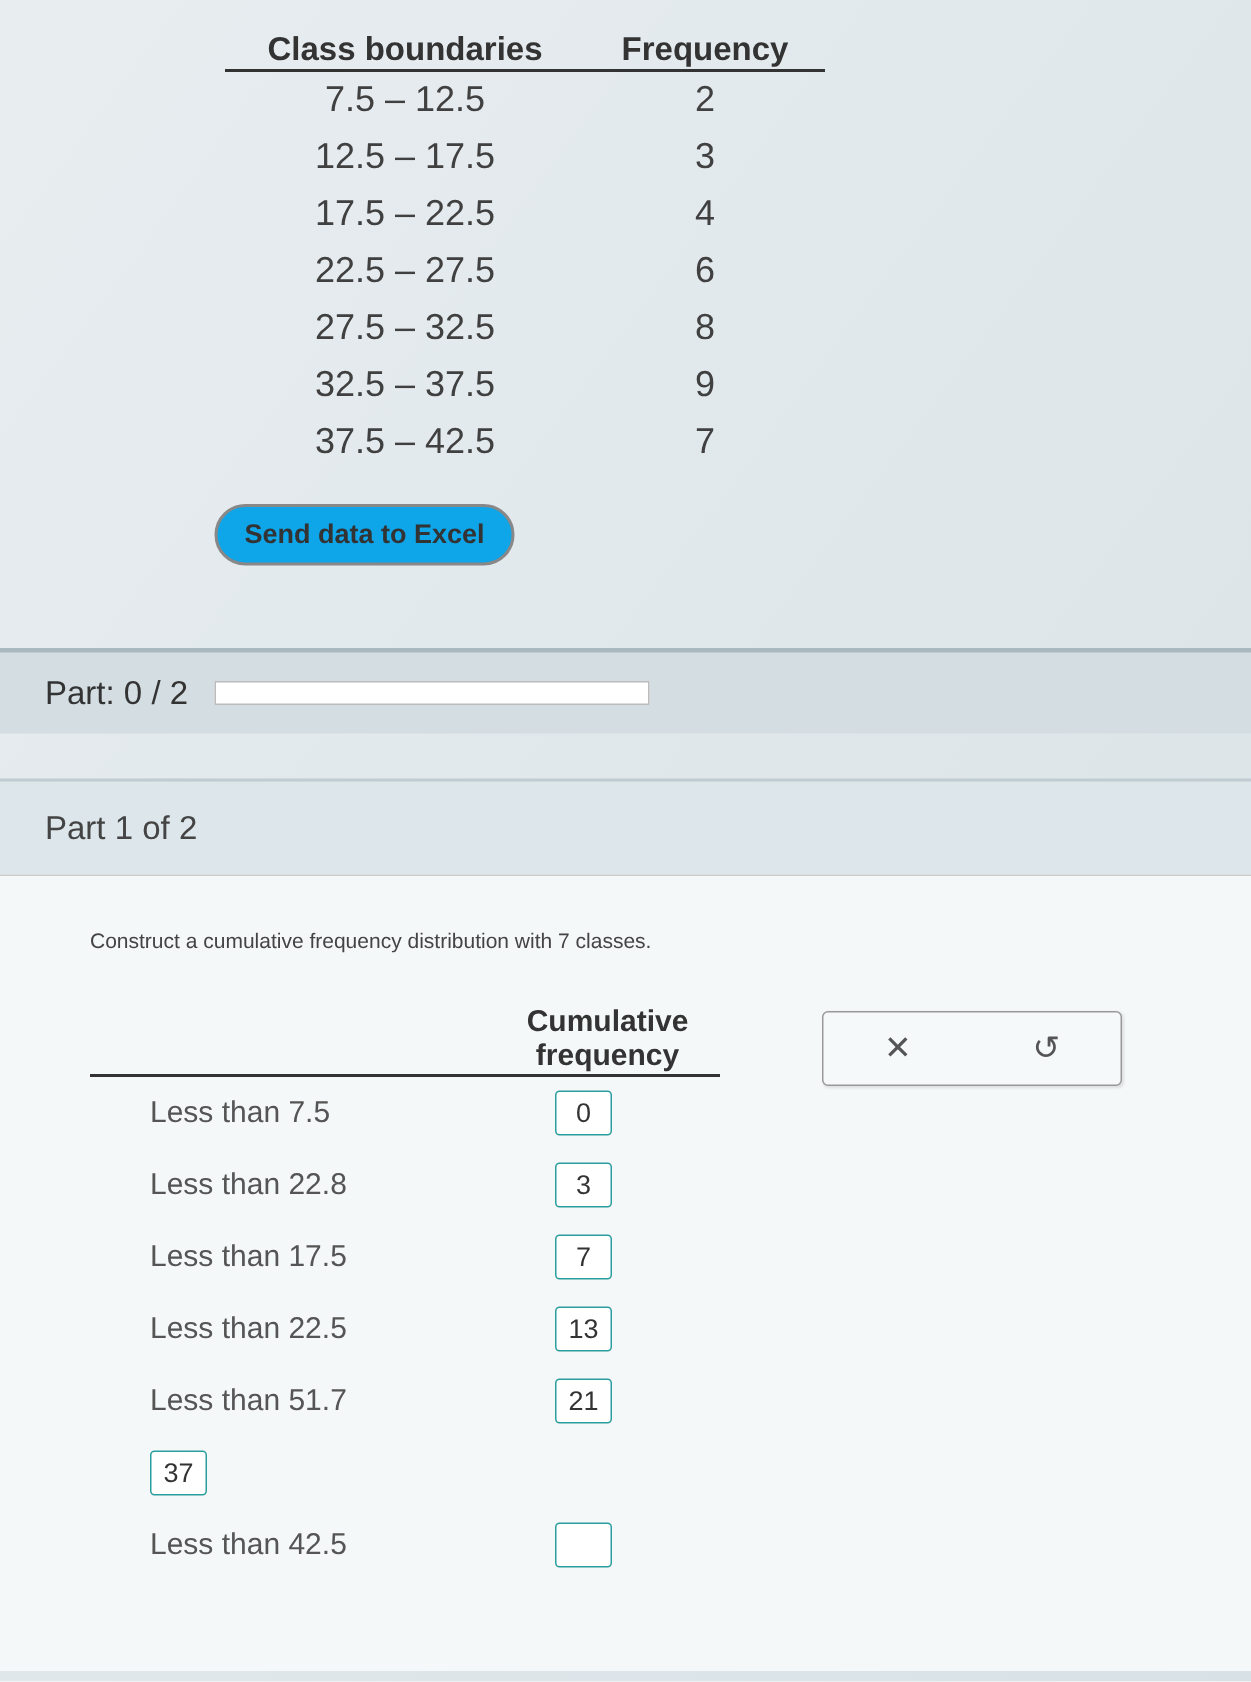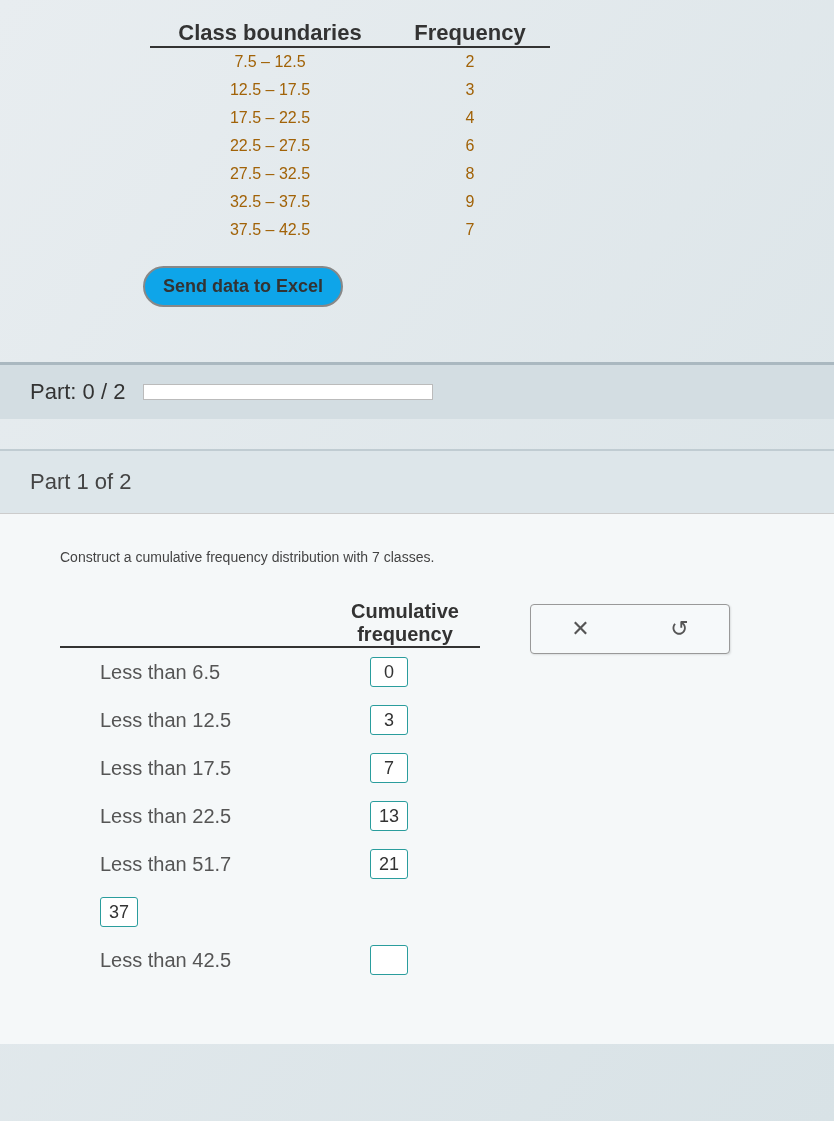--- a/index.html
+++ b/index.html
@@ -24,23 +24,23 @@
     display: flex;
     font-weight: bold;
     font-size: 22px;
     border-bottom: 2px solid #333;
     width: 400px;
   }
   .freq-header .col1 { width: 240px; text-align: center; }
   .freq-header .col2 { width: 160px; text-align: center; }
   .freq-row {
     display: flex;
-    font-size: 16px;
+    font-size: 24px;
     padding: 5px 0;
-    color: #a16207;
+    color: #404040;
   }
   .freq-row .col1 { width: 240px; text-align: center; }
   .freq-row .col2 { width: 160px; text-align: center; }
   .send-excel {
     display: inline-block;
     border: 2px solid #888;
     border-radius: 22px;
     padding: 8px 18px;
     font-size: 18px;
     font-weight: bold;
@@ -87,21 +87,21 @@
   }
   .question-text {
     font-size: 14px;
     color: #444;
     margin-bottom: 35px;
   }
   .question-text .num { font-weight: normal; }
   .answer-area {
     display: flex;
     align-items: flex-start;
-    gap: 50px;
+    gap: 68px;
   }
   .cumfreq-table { }
   .cumfreq-header {
     display: flex;
     font-weight: bold;
     font-size: 20px;
     border-bottom: 2px solid #333;
     width: 420px;
   }
   .cumfreq-header .ccol1 { width: 270px; }
@@ -210,25 +210,25 @@
     <div class="cumfreq-table">
       <div class="cumfreq-header">
         <div class="ccol1"></div>
         <div class="ccol2">
           <span class="line1">Cumulative</span>
           <span class="line1">frequency</span>
         </div>
       </div>
       <div id="cumfreq-rows">
           <div class="cumfreq-row">
-            <div class="ccol1">Less than 6.5</div>
+            <div class="ccol1">Less than 7.5</div>
             <div class="ccol2"><input class="answer-input" value="0" style=""></div>
           </div>
           <div class="cumfreq-row">
-            <div class="ccol1">Less than 12.5</div>
+            <div class="ccol1">Less than 22.8</div>
             <div class="ccol2"><input class="answer-input" value="3" style=""></div>
           </div>
           <div class="cumfreq-row">
             <div class="ccol1">Less than 17.5</div>
             <div class="ccol2"><input class="answer-input" value="7" style=""></div>
           </div>
           <div class="cumfreq-row">
             <div class="ccol1">Less than 22.5</div>
             <div class="ccol2"><input class="answer-input" value="13" style=""></div>
           </div>

